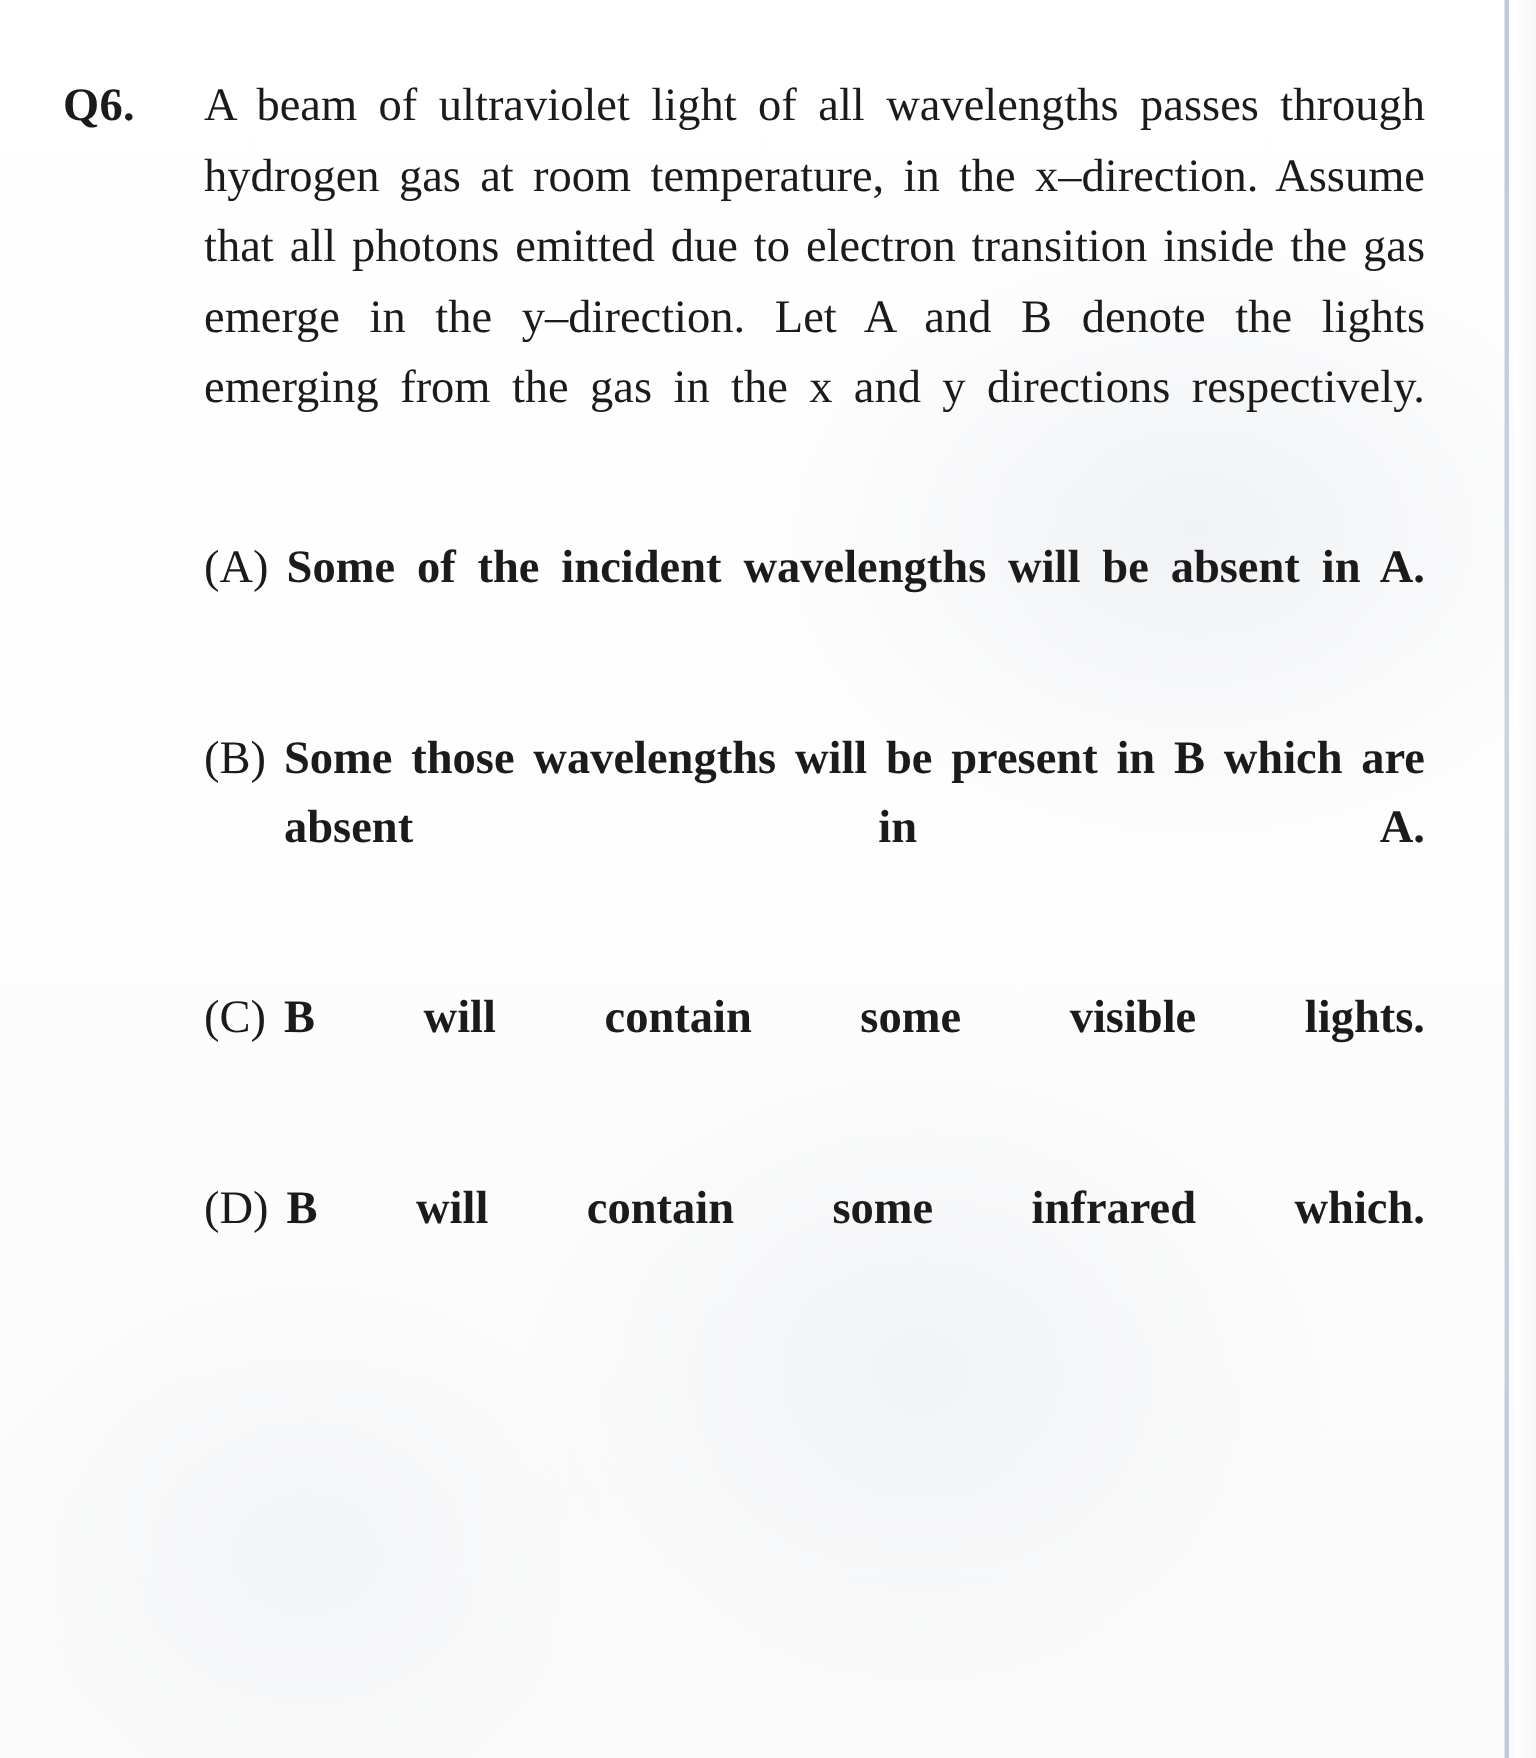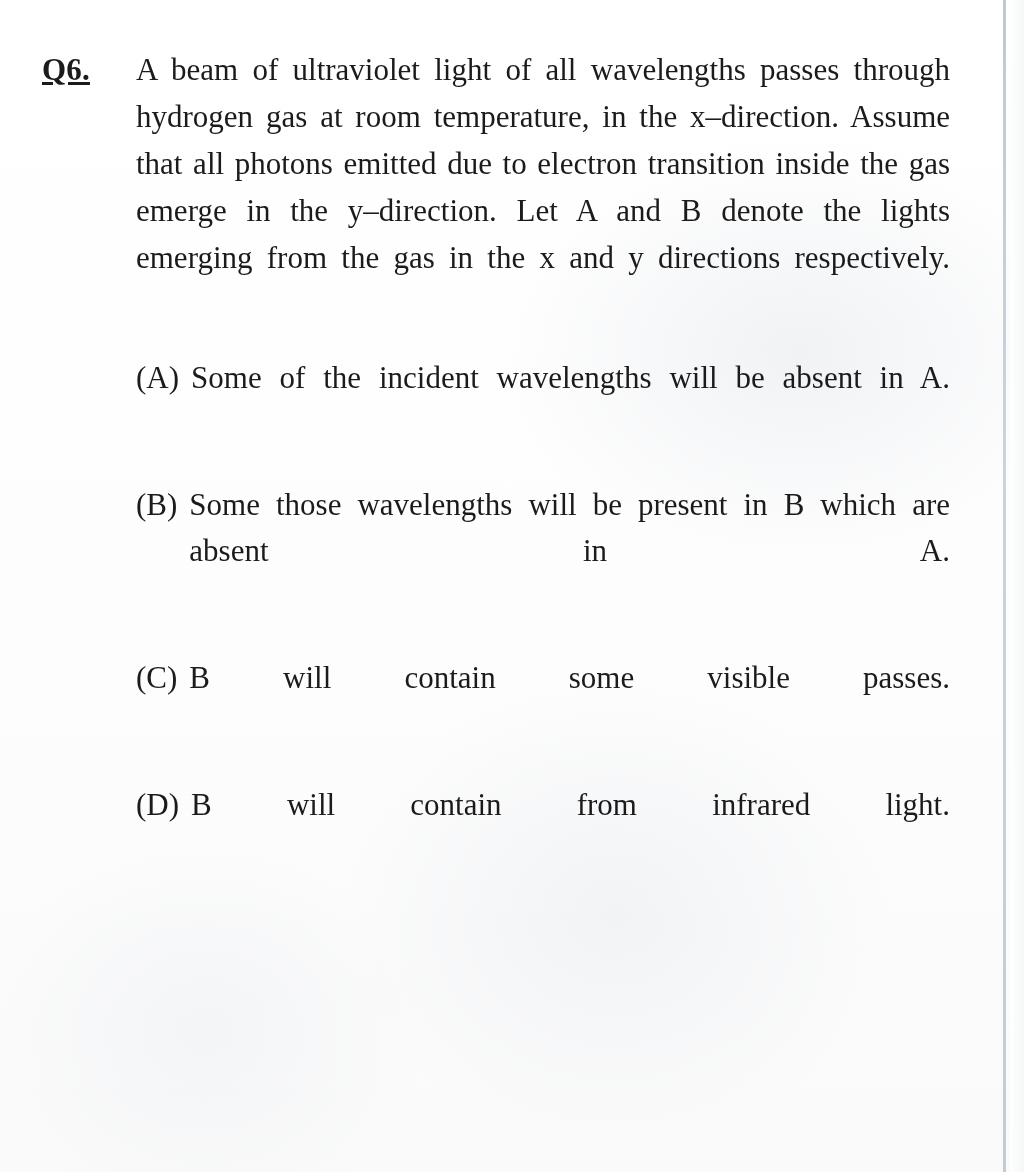--- a/index.html
+++ b/index.html
@@ -62,21 +62,20 @@
   .q-label {
     font-weight: bold;
     font-size: 31px;
     line-height: 1.52;
     letter-spacing: 0.2px;
     width: 108px;
     flex: 0 0 108px;
     padding-left: 14px;
     box-sizing: border-box;
     white-space: nowrap;
-    text-decoration: underline;
   }
 
   .q-body {
     flex: 1 1 auto;
     font-size: 31px;
     line-height: 1.52;
     text-align: justify;
     text-justify: inter-word;
     hyphens: none;
     padding-right: 10px;
@@ -109,20 +108,21 @@
     padding-right: 12px;
     white-space: nowrap;
   }
 
   .opt-text {
     flex: 1 1 auto;
     font-size: 31px;
     line-height: 1.5;
     text-align: justify;
     text-justify: inter-word;
+    font-weight: bold;
   }
   .opt-text::after {
     content: "";
     display: inline-block;
     width: 100%;
   }
 
   
   .options-wrap {
     padding-left: 0px;
@@ -150,25 +150,25 @@
           <span class="opt-text">Some of the incident wavelengths will be absent in A.</span>
         </div>
 
         <div class="option">
           <span class="opt-tag">(B)</span>
           <span class="opt-text">Some those wavelengths will be present in B which are absent in A.</span>
         </div>
 
         <div class="option">
           <span class="opt-tag">(C)</span>
-          <span class="opt-text">B will contain some visible passes.</span>
+          <span class="opt-text">B will contain some visible lights.</span>
         </div>
 
         <div class="option">
           <span class="opt-tag">(D)</span>
-          <span class="opt-text">B will contain from infrared light.</span>
+          <span class="opt-text">B will contain some infrared which.</span>
         </div>
 
       </div>
     </div>
   </div>
 
 </div>
 
 </body></html>

